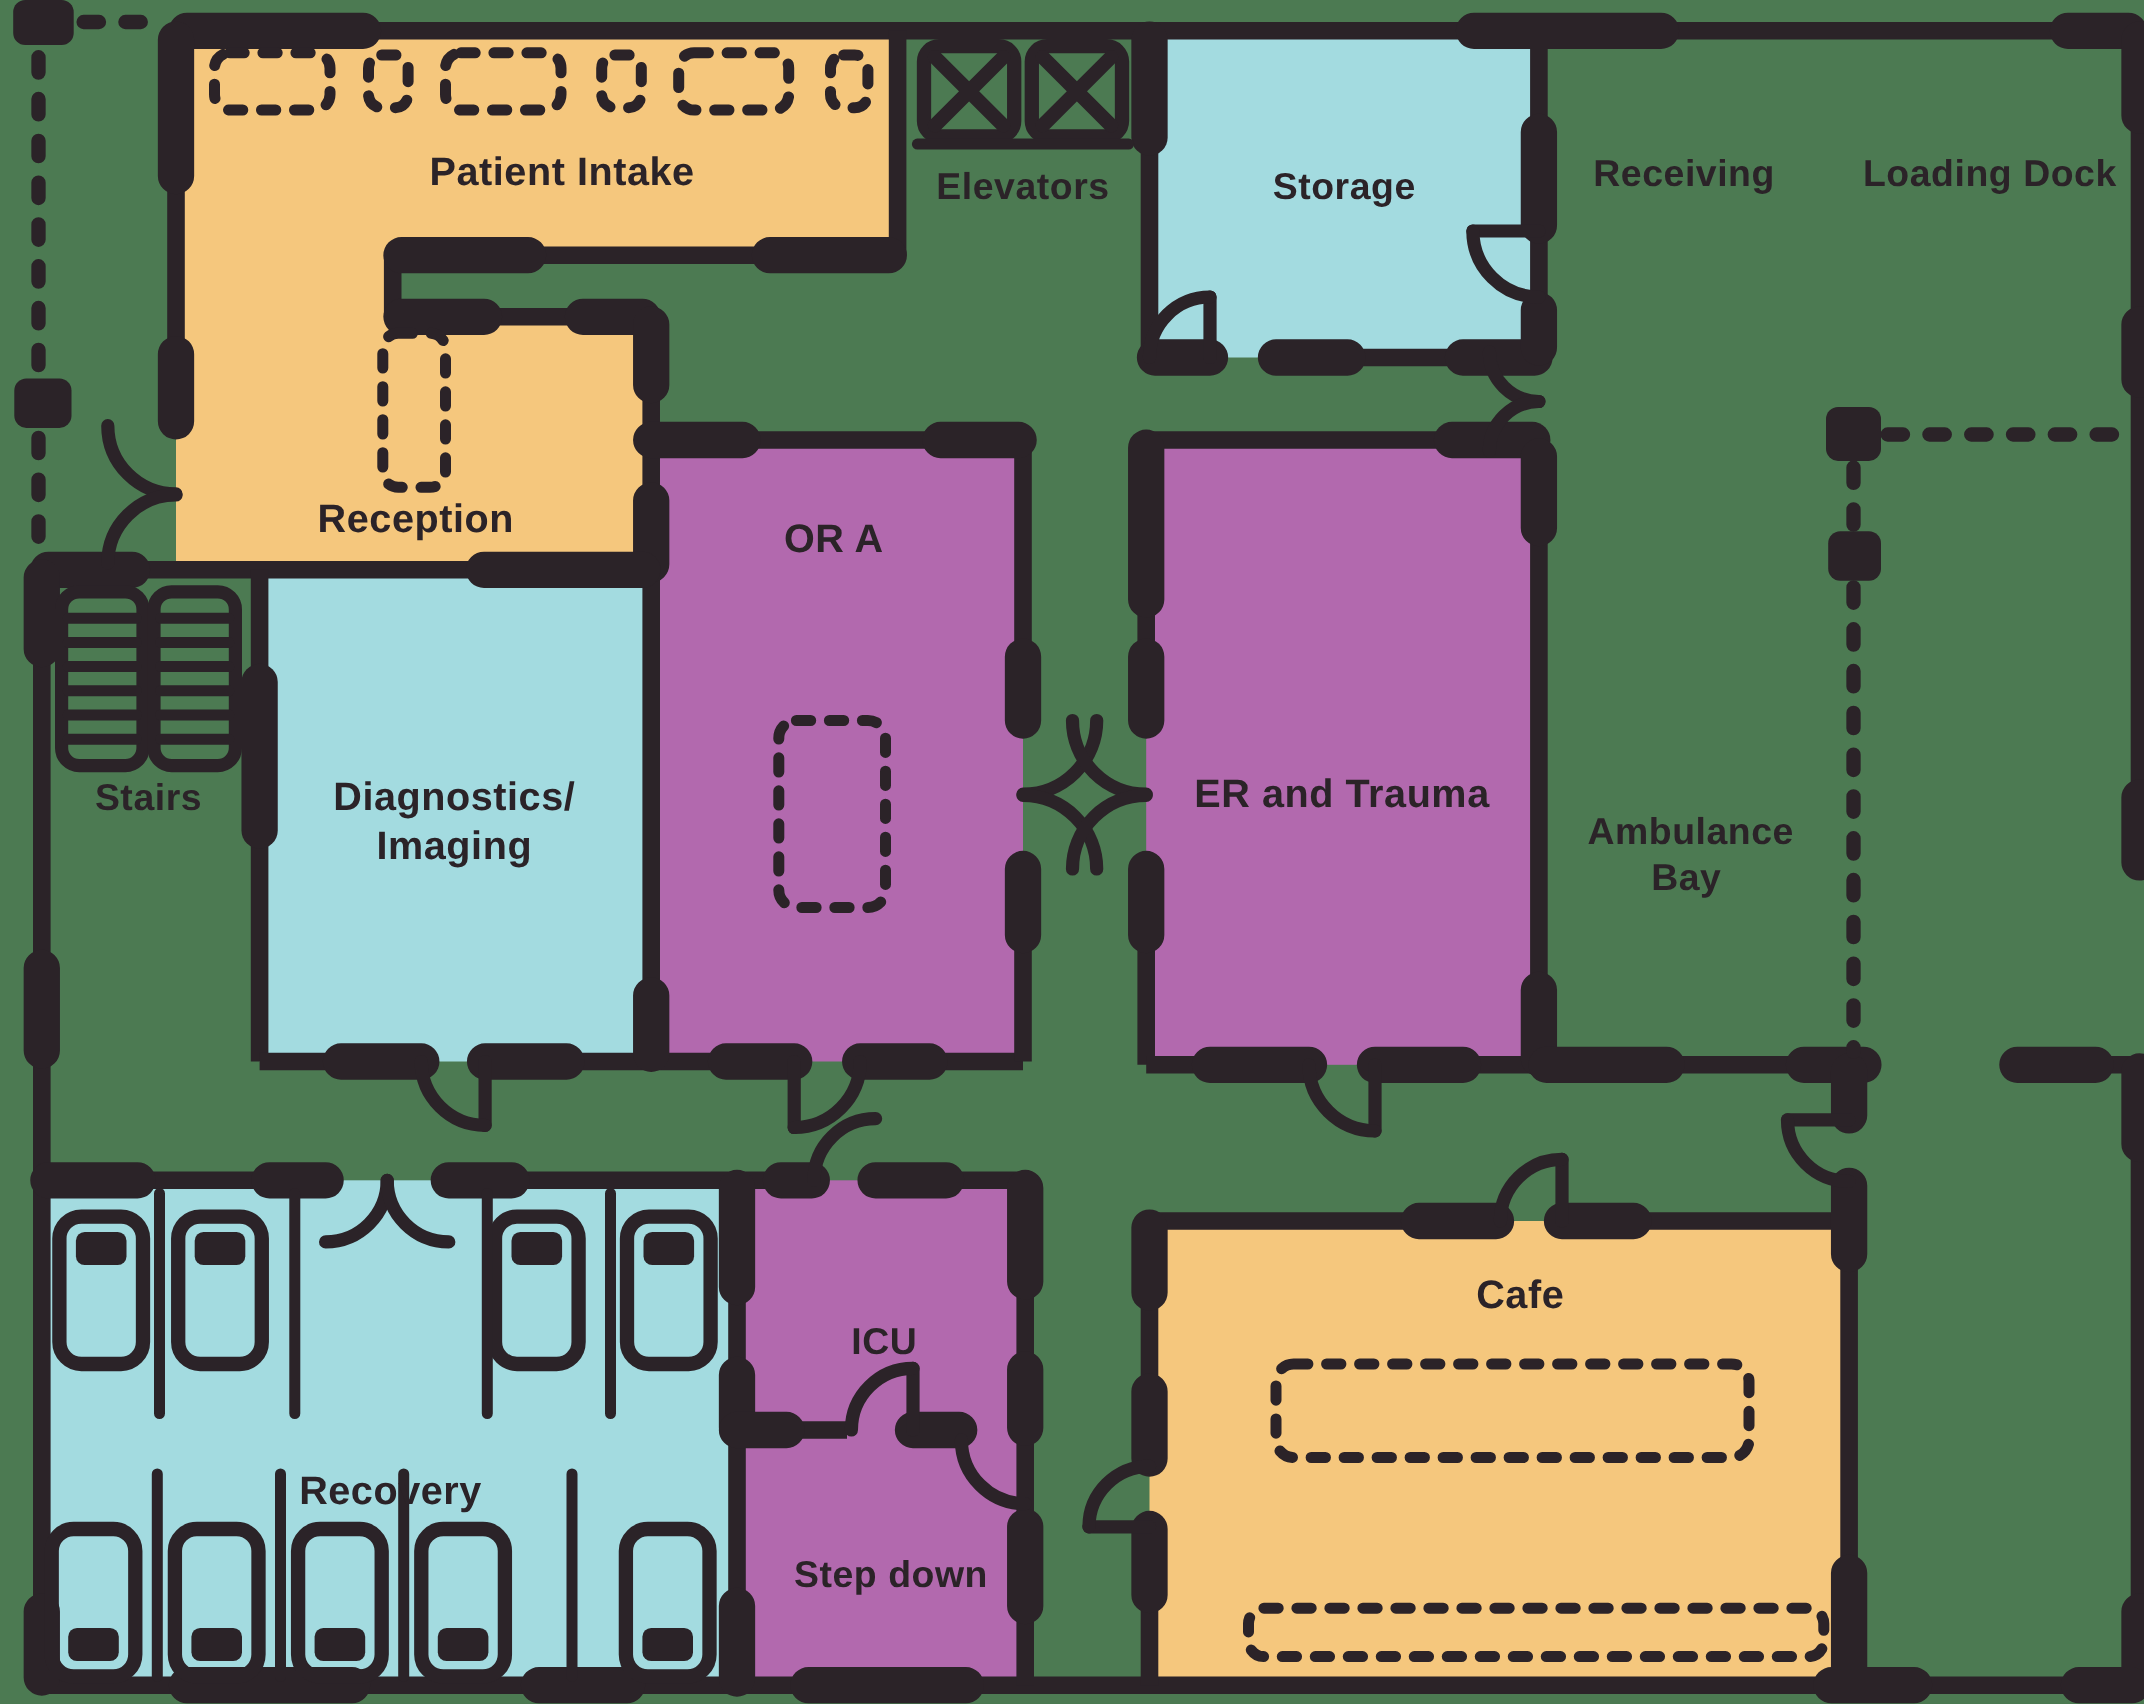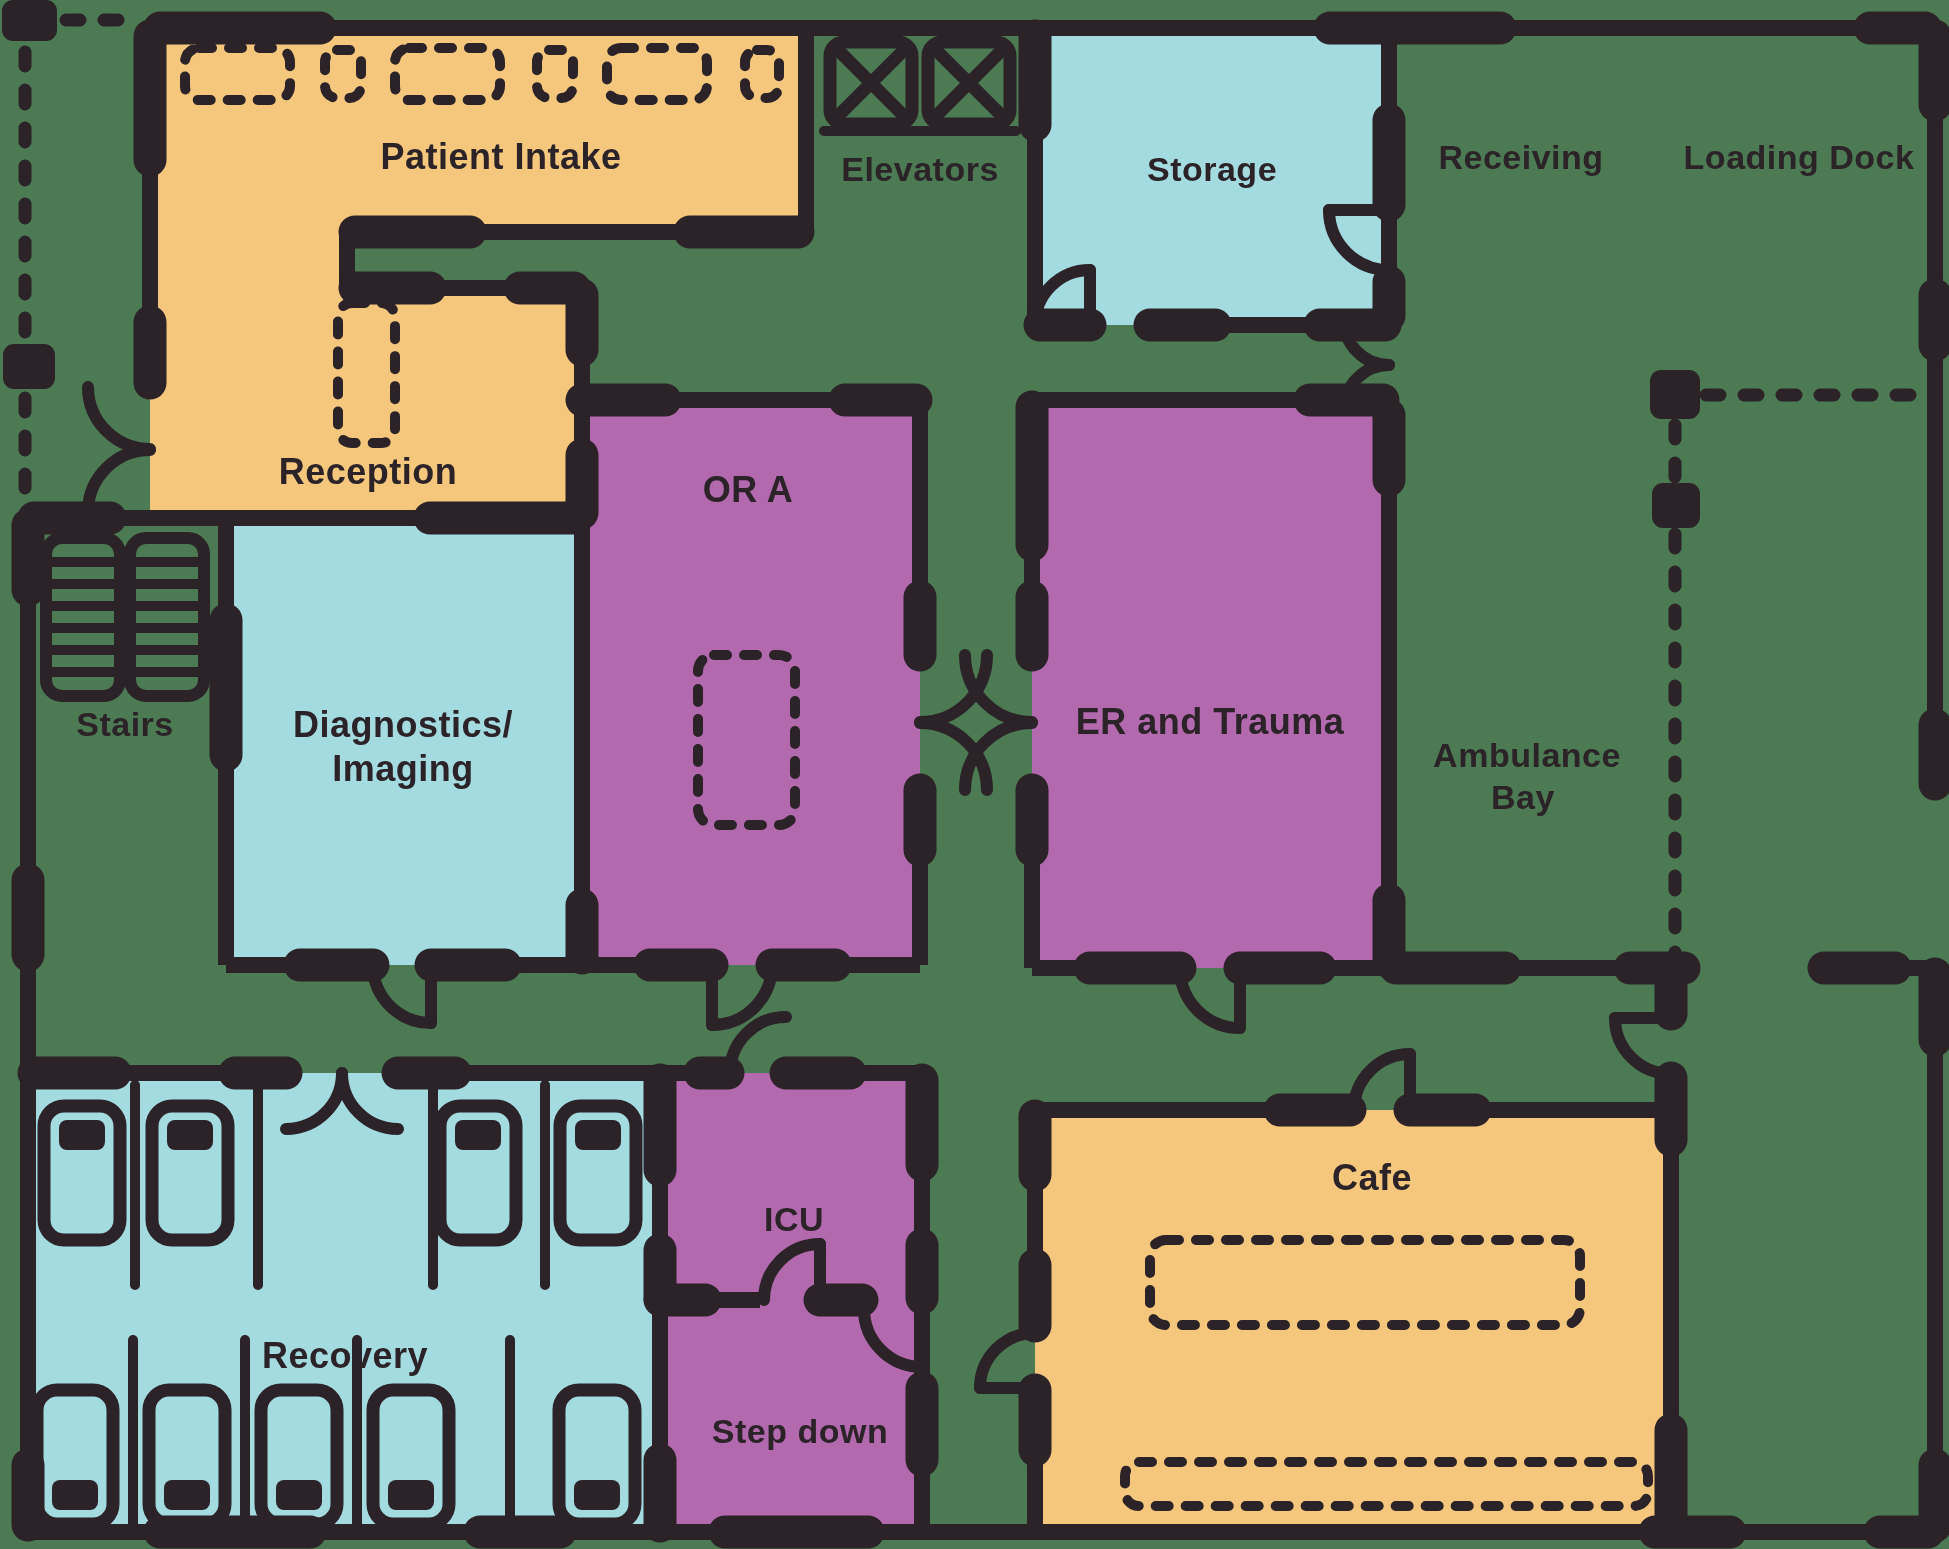--- a/index.html
+++ b/index.html
@@ -1,16 +1,16 @@
 <!DOCTYPE html>
 <html><head>
 <meta charset="utf-8">
 <style>
   html,body{margin:0;padding:0;background:#4C7A52;}
-  .stage{position:relative;width:1903px;height:1549px;font-family:"Liberation Sans",sans-serif;}
+  .stage{position:relative;width:1903px;height:1549px;font-family:"Liberation Sans",sans-serif;padding-left:10px;}
   svg{display:block;}
   .wall{fill:none;stroke:#2B2328;stroke-width:16;stroke-linecap:butt;}
   .jamb{fill:none;stroke:#2B2328;stroke-width:33;stroke-linecap:round;}
   .door{fill:none;stroke:#2B2328;stroke-width:12;stroke-linecap:round;}
   .thin{fill:none;stroke:#2B2328;stroke-width:10;stroke-linecap:round;}
   .dashfurn{fill:none;stroke:#2B2328;stroke-width:10;stroke-linecap:round;stroke-dasharray:13 17;}
   .route{fill:none;stroke:#2B2328;stroke-width:13;stroke-linecap:round;stroke-dasharray:14 24;}
   .icon{fill:none;stroke:#2B2328;stroke-width:13;stroke-linecap:round;}
   .lbl{fill:#2B2328;font-weight:bold;text-anchor:middle;dominant-baseline:middle;font-size:36px;letter-spacing:.5px;}
   .lbl.sm{font-size:34px;}

